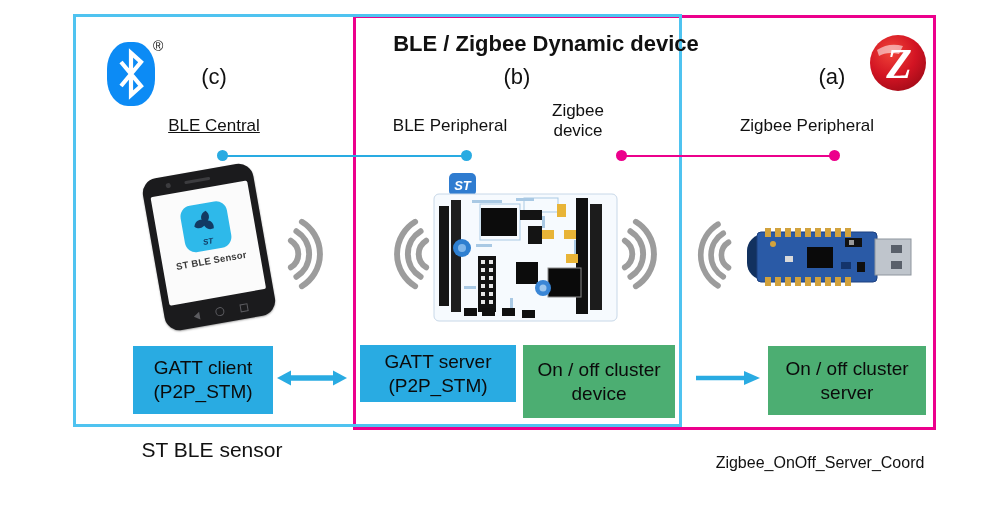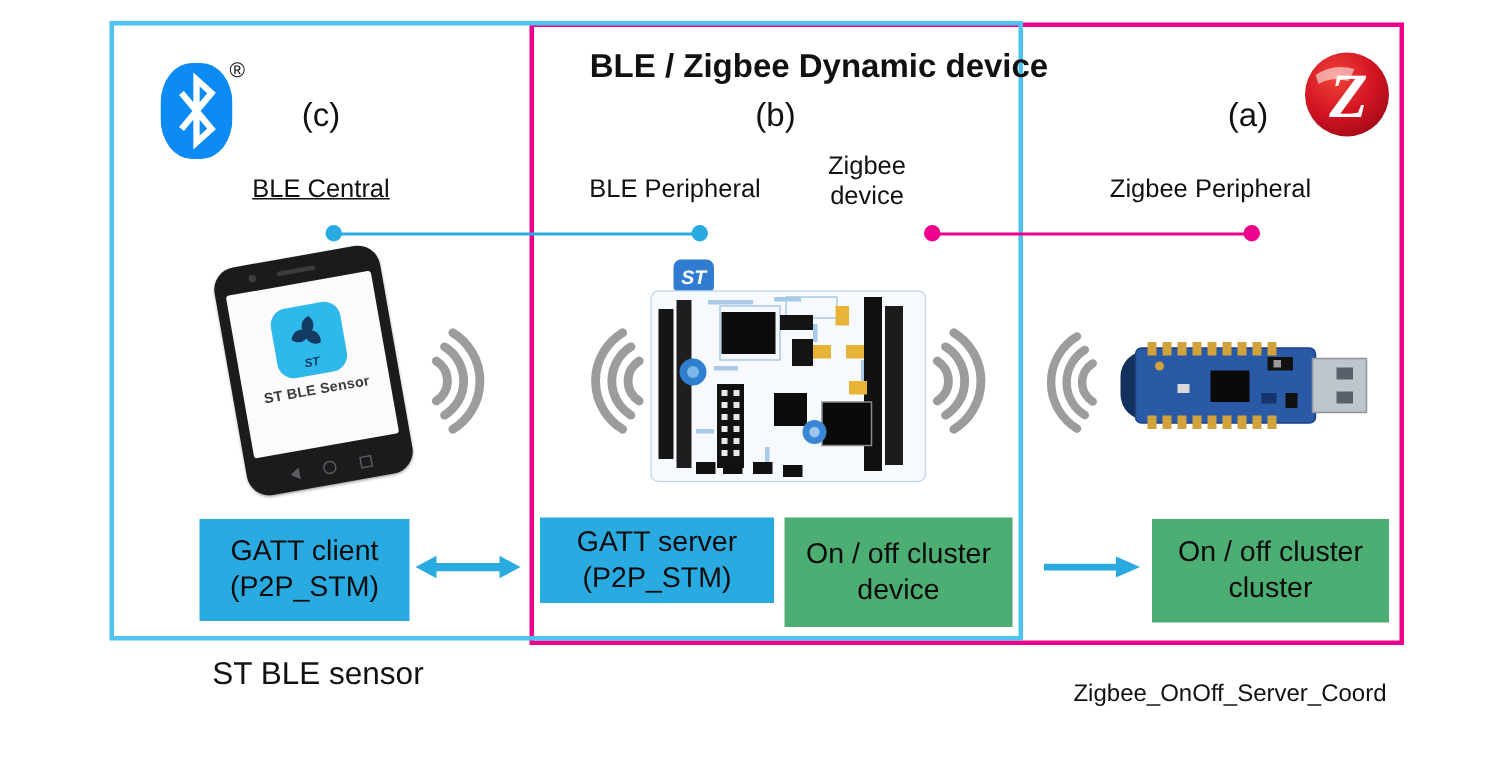--- a/index.html
+++ b/index.html
@@ -281,18 +281,18 @@
     <rect x="146" y="35" width="11" height="8" fill="#59606A"></rect>
   </svg>
 
   <svg class="abs" style="left:694px;top:369px;" width="66" height="18" viewBox="0 0 66 18">
     <line x1="2" y1="9" x2="50" y2="9" stroke="#29ABE2" stroke-width="4.5"></line>
     <polygon points="66,9 50,2 50,16" fill="#29ABE2"></polygon>
   </svg>
 
   <div class="fbox greenfill" style="left:768px;top:346px;width:158px;height:69px;">
     <span>On / off cluster</span>
-    <span>cluster</span>
+    <span>server</span>
   </div>
 
   <div class="abs txt" style="left:670px;top:454px;width:300px;font-size:16px;">Zigbee_OnOff_Server_Coord</div>
 
 </div>
 
 </body></html>

